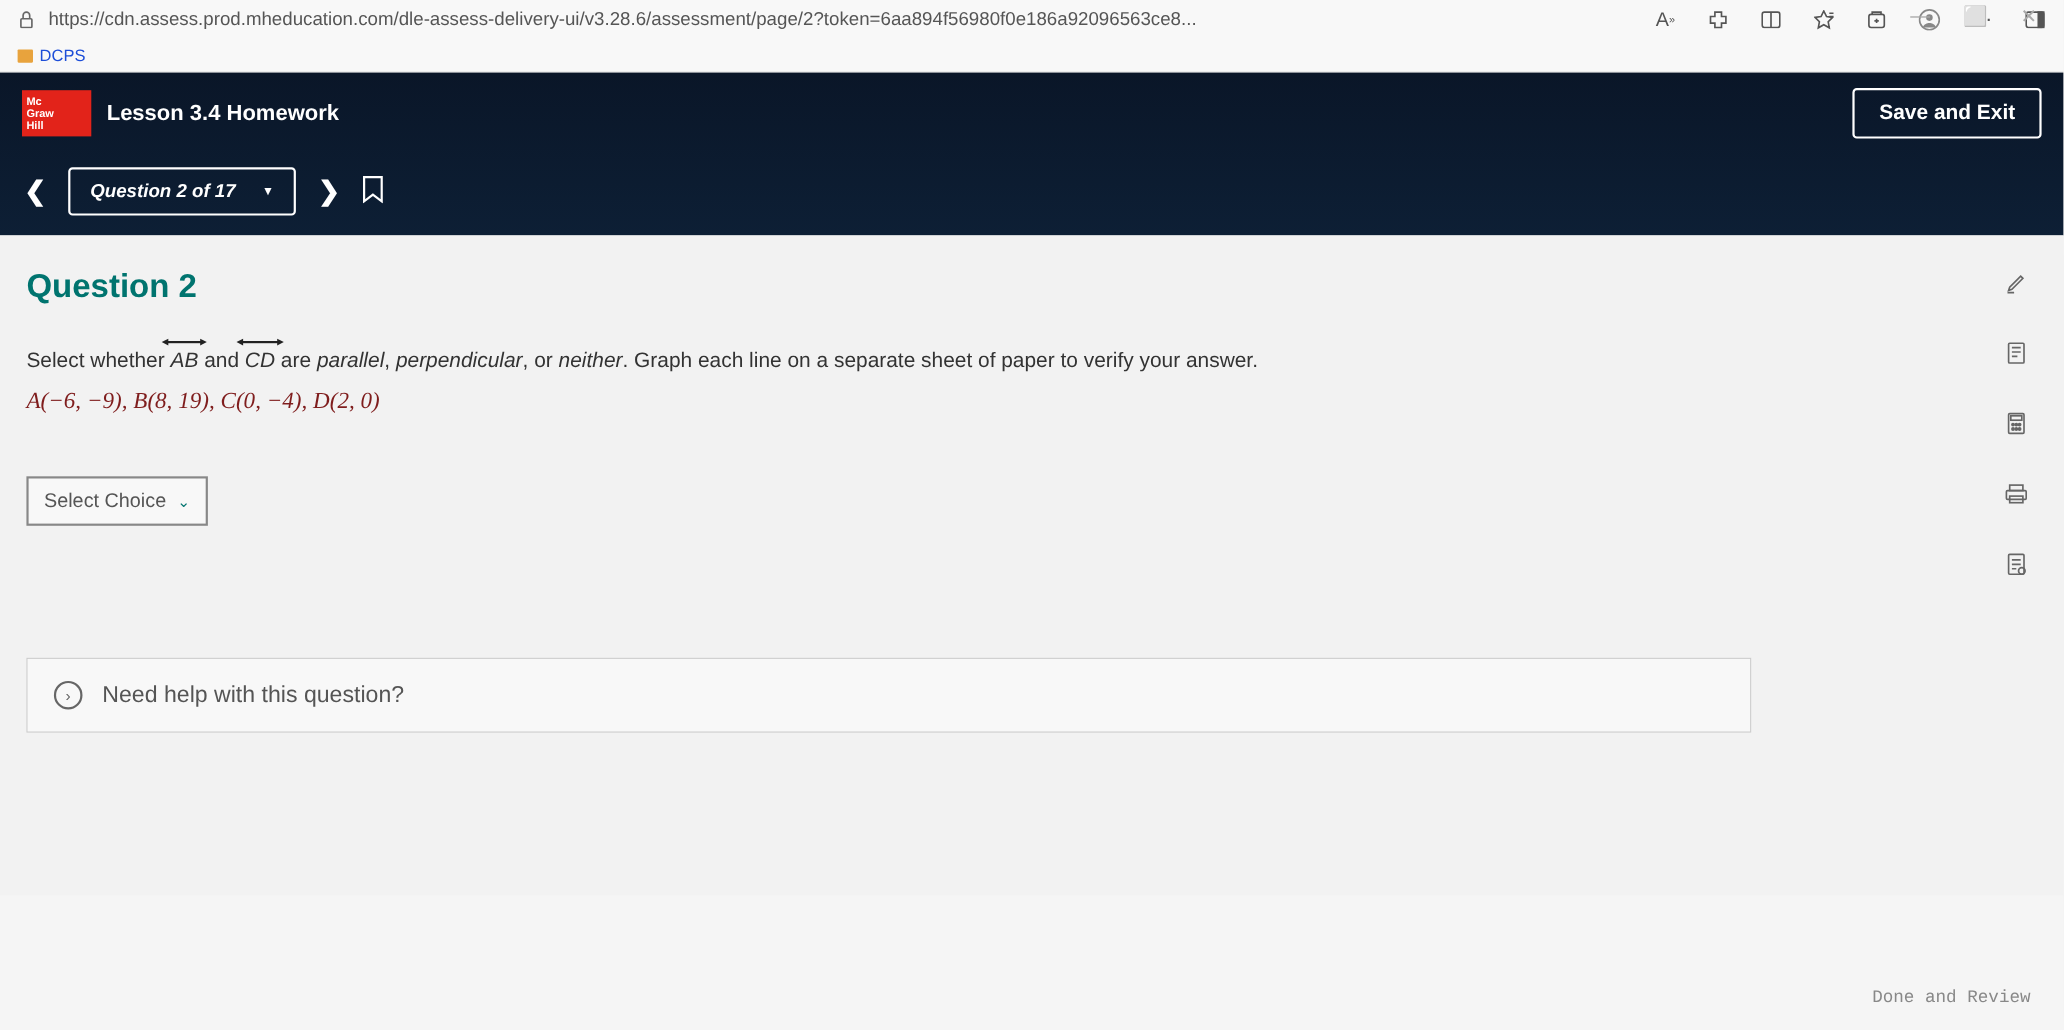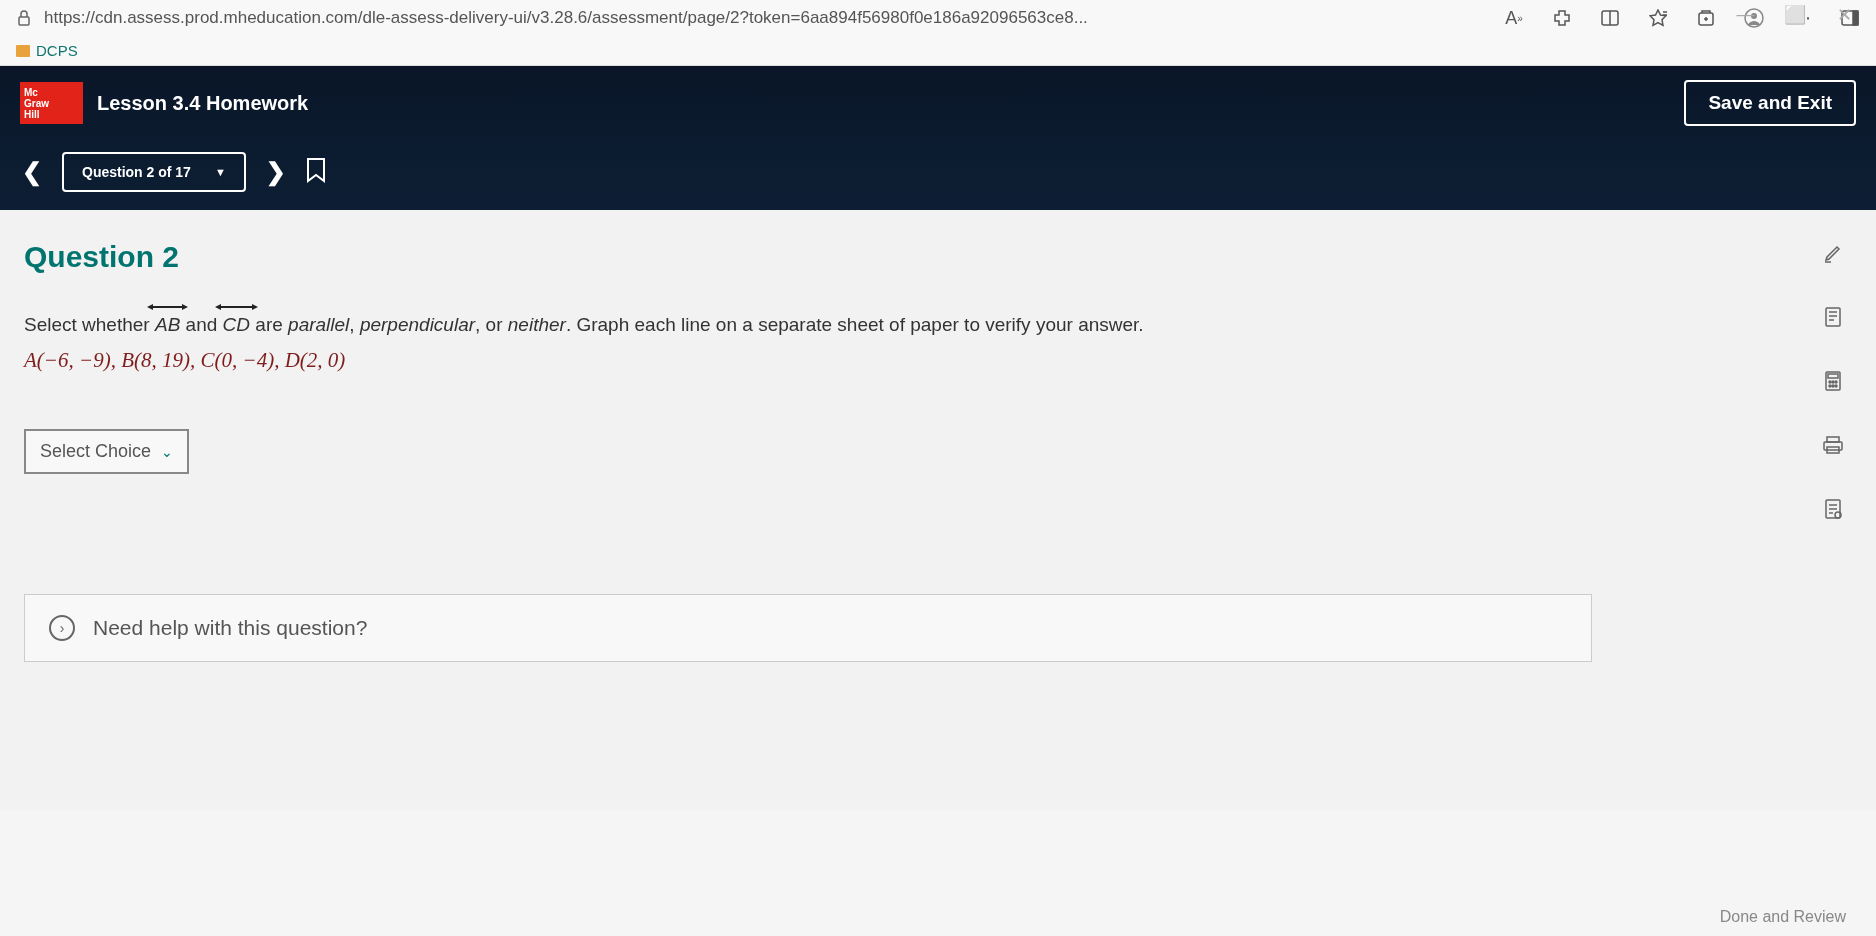--- a/index.html
+++ b/index.html
@@ -52,21 +52,21 @@
       cursor: pointer;
       font-size: 18px;
     }
     .bookmark-bar {
       padding: 6px 16px;
       display: flex;
       align-items: center;
       gap: 8px;
     }
     .bookmark-item {
-      color: #0f766e;
+      color: #1d4ed8;
       font-size: 15px;
       cursor: pointer;
       display: flex;
       align-items: center;
       gap: 6px;
     }
     .folder-icon {
       width: 14px;
       height: 12px;
       background: #e8a33d;
@@ -132,22 +132,23 @@
     .question-selector {
       border: 2px solid white;
       padding: 10px 18px;
       border-radius: 4px;
       display: flex;
       align-items: center;
       gap: 24px;
       cursor: pointer;
     }
     .question-label {
-      font-size: 14px;
+      font-size: 17px;
       font-weight: bold;
+      font-style: italic;
     }
     .dropdown-caret {
       font-size: 11px;
     }
     .content-area {
       background: #f2f2f2;
       padding: 30px 24px;
       position: relative;
       min-height: 600px;
     }
@@ -269,24 +270,25 @@
       top: 0;
       right: 20px;
       display: flex;
       gap: 30px;
       padding: 4px;
       color: #aaa;
       font-size: 18px;
     }
     .footer-area {
       position: absolute;
-      bottom: 10px;
+      bottom: 20px;
       right: 30px;
       color: #888;
       font-size: 16px;
+      font-family: Liberation Mono, monospace;
     }
   </style>
 </head>
 <body>
 
 <div class="window-controls">
   <span>—</span>
   <span>⬜</span>
   <span>✕</span>
 </div>

